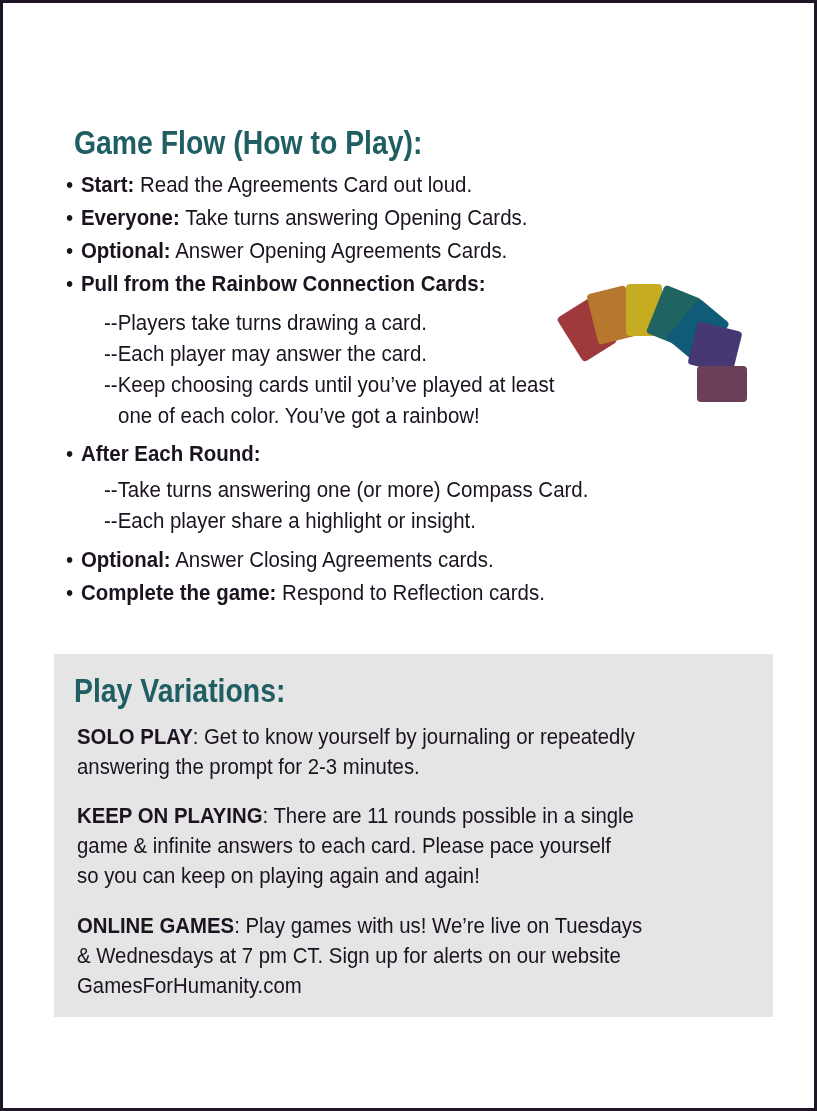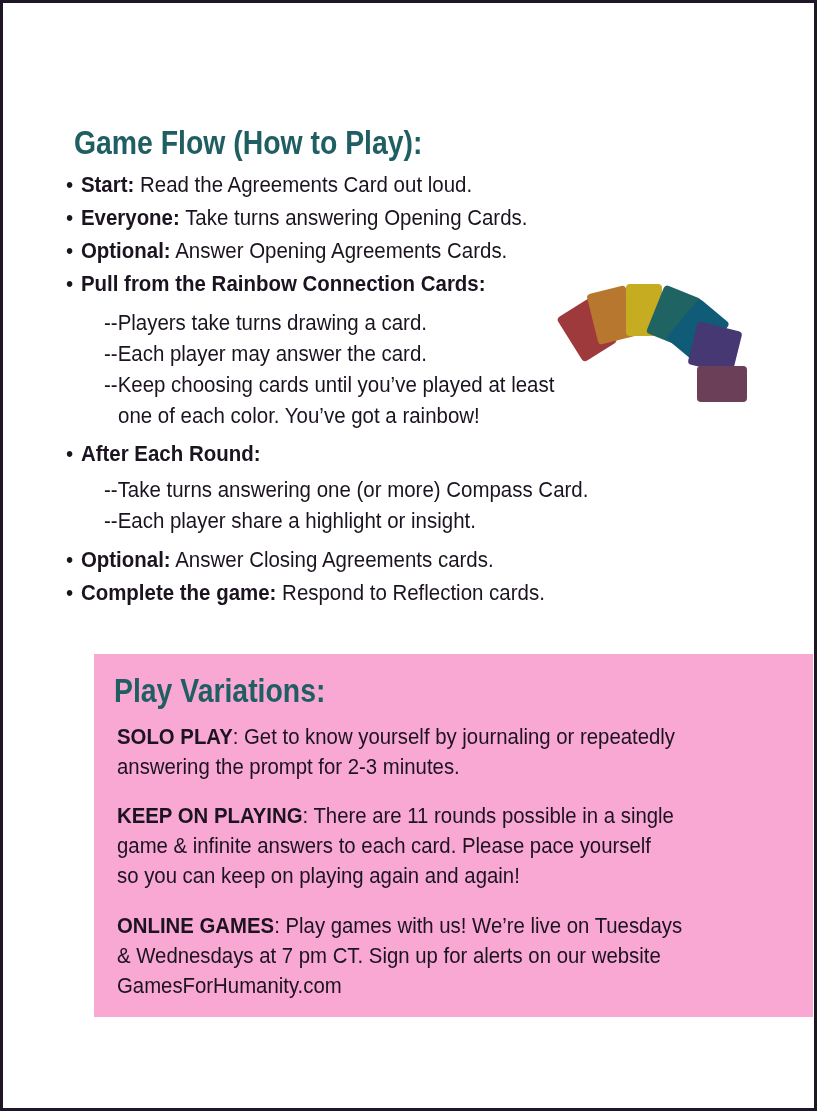--- a/index.html
+++ b/index.html
@@ -12,21 +12,21 @@
            transform: scaleX(0.86); transform-origin: left top; letter-spacing: 0px; white-space: nowrap; }
   .flow { position: absolute; left: 66px; top: 172px; width: 700px; }
   .line { position: absolute; left: 0; font-size: 22px; white-space: nowrap;
           transform: scaleX(0.93); transform-origin: left top; }
   .line .b { font-weight: bold; }
   .sub { position: absolute; left: 38px; font-size: 22px; white-space: nowrap;
          transform: scaleX(0.93); transform-origin: left top; }
   .bullet { display: inline-block; width: 16px; }
   .rainbow { position: absolute; left: 0; top: 0; width: 817px; height: 1111px; pointer-events: none; }
   .card { position: absolute; width: 40px; height: 52px; border-radius: 4px; }
-  .vars { position: absolute; left: 54px; top: 654px; width: 719px; height: 363px; background: #f9a8d4; margin-left: 40px; }
+  .vars { position: absolute; left: 54px; top: 654px; width: 719px; height: 363px; background: #e5e5e5; }
   .vars-title { position: absolute; left: 20px; top: 18px; margin: 0; font-size: 33px; font-weight: bold; color: #1f5e62;
                 transform: scaleX(0.86); transform-origin: left top; white-space: nowrap; }
   .para { position: absolute; left: 23px; font-size: 22px; line-height: 30px; width: 760px;
           transform: scaleX(0.925); transform-origin: left top; }
   .para .b { font-weight: bold; }
 </style>
 </head>
 <body>
 
 <div class="frame"></div>

